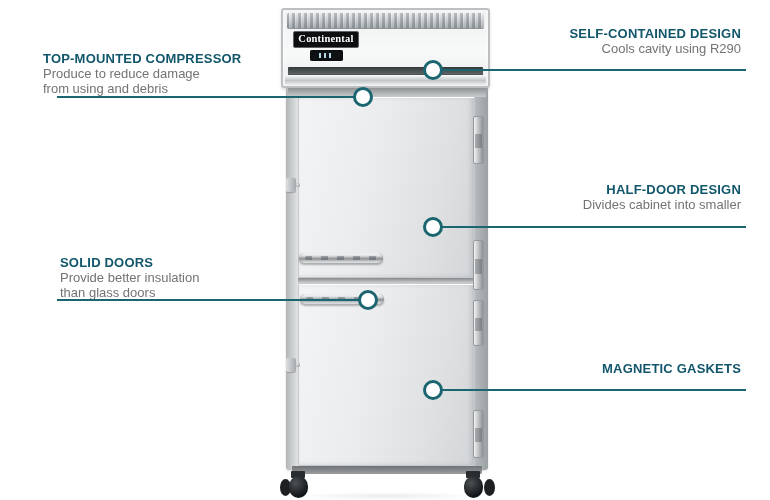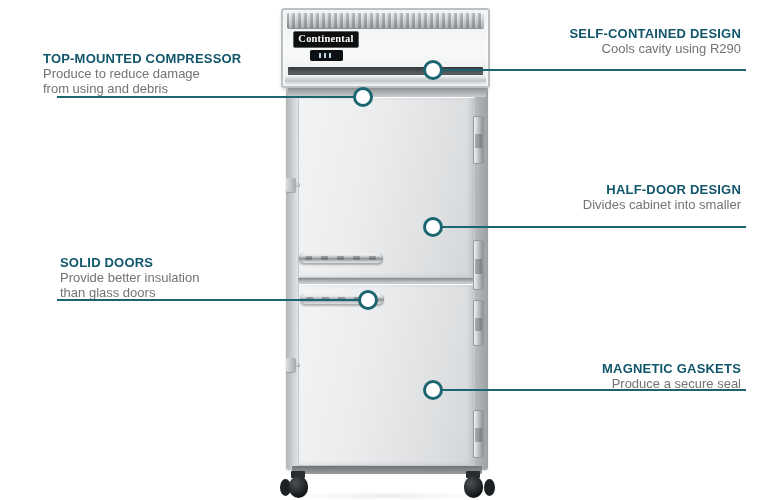--- a/index.html
+++ b/index.html
@@ -199,16 +199,15 @@
   </div>
 
   <div class="callout left" style="left:60px;top:255px;">
     <div class="callout-title">SOLID DOORS</div>
     <div class="callout-line">Provide better insulation</div>
     <div class="callout-line">than glass doors</div>
   </div>
 
   <div class="callout right" style="right:29px;top:345px;margin-top:16px;">
     <div class="callout-title">MAGNETIC GASKETS</div>
-    <div class="callout-line">Produce a secure seal</div>
   </div>
 
 </div>
 
 </body></html>

